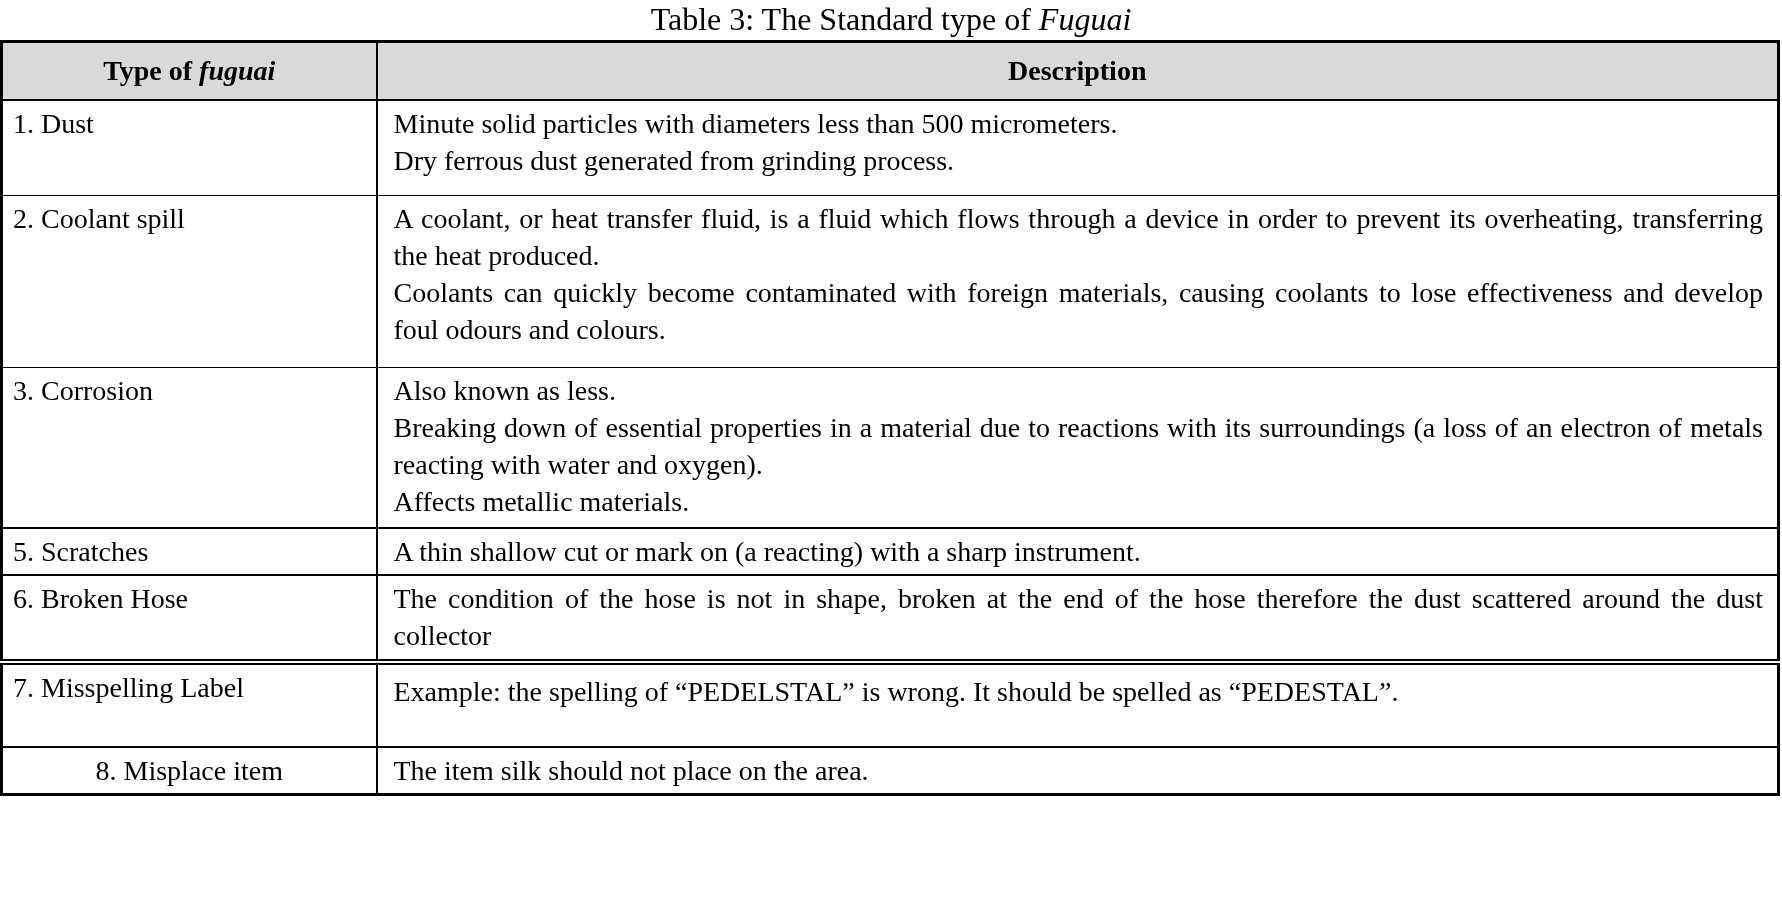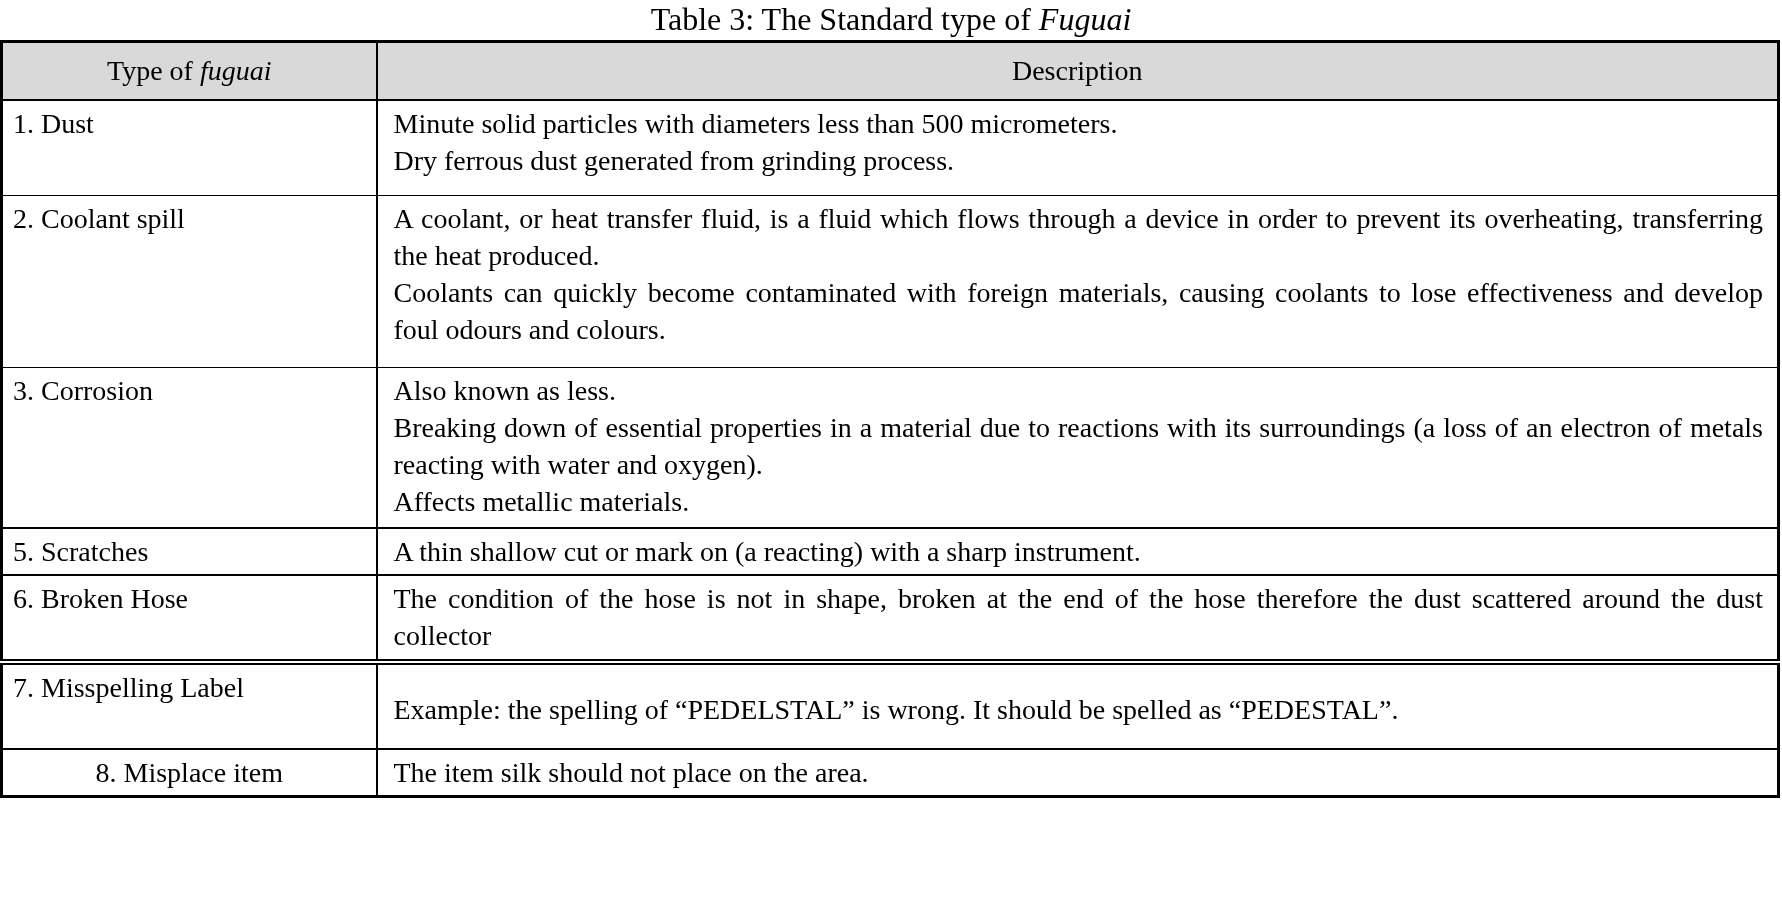--- a/index.html
+++ b/index.html
@@ -26,35 +26,35 @@
     border: 3px solid var(--border-color, #000);
     table-layout: fixed;
   }
   th, td {
     font-size: 28px;
     line-height: 37px;
     vertical-align: top;
     padding: 4px 10px;
   }
   th {
-    font-weight: normal;
+    font-weight: bold;
     background: var(--header-bg, #d9d9d9);
     height: 58px;
     vertical-align: middle;
     text-align: center;
   }
   th.col-type, td.type-cell { width: 375px; border-right: 2px solid var(--border-color, #000); }
   td.type-cell { padding-left: 10px; }
   td.desc-cell {
     text-align: justify;
     padding-left: 16px;
     padding-right: 14px;
   }
   td.desc-cell p { margin: 0; }
-  td.desc-cell.pad-tall { padding-top: 26px; padding-bottom: 20px; }
+  td.desc-cell.pad-tall { padding-top: 8px; padding-bottom: 20px; }
 
   tr.bt1 td { border-top: 1px solid var(--border-color, #000); }
   tr.bt2 td { border-top: 2px solid var(--border-color, #000); }
   tr.btd td { border-top: 6px double var(--border-color, #000); }
 </style>
 </head>
 <body>
 
 <div class="page">
 

